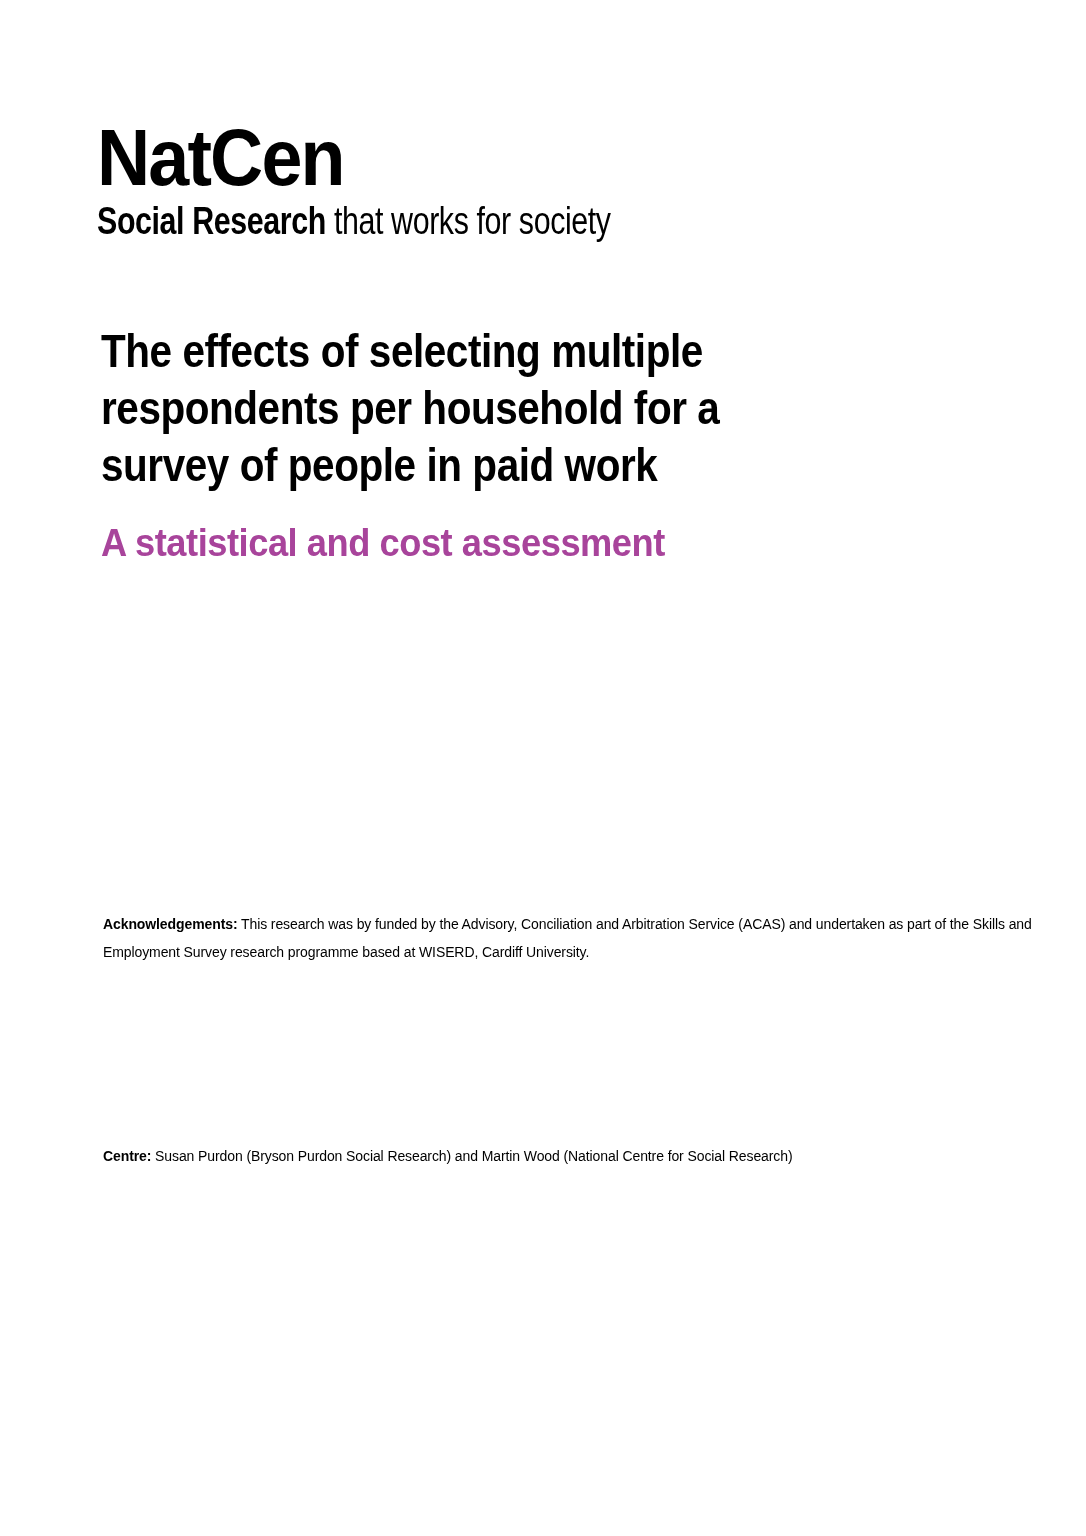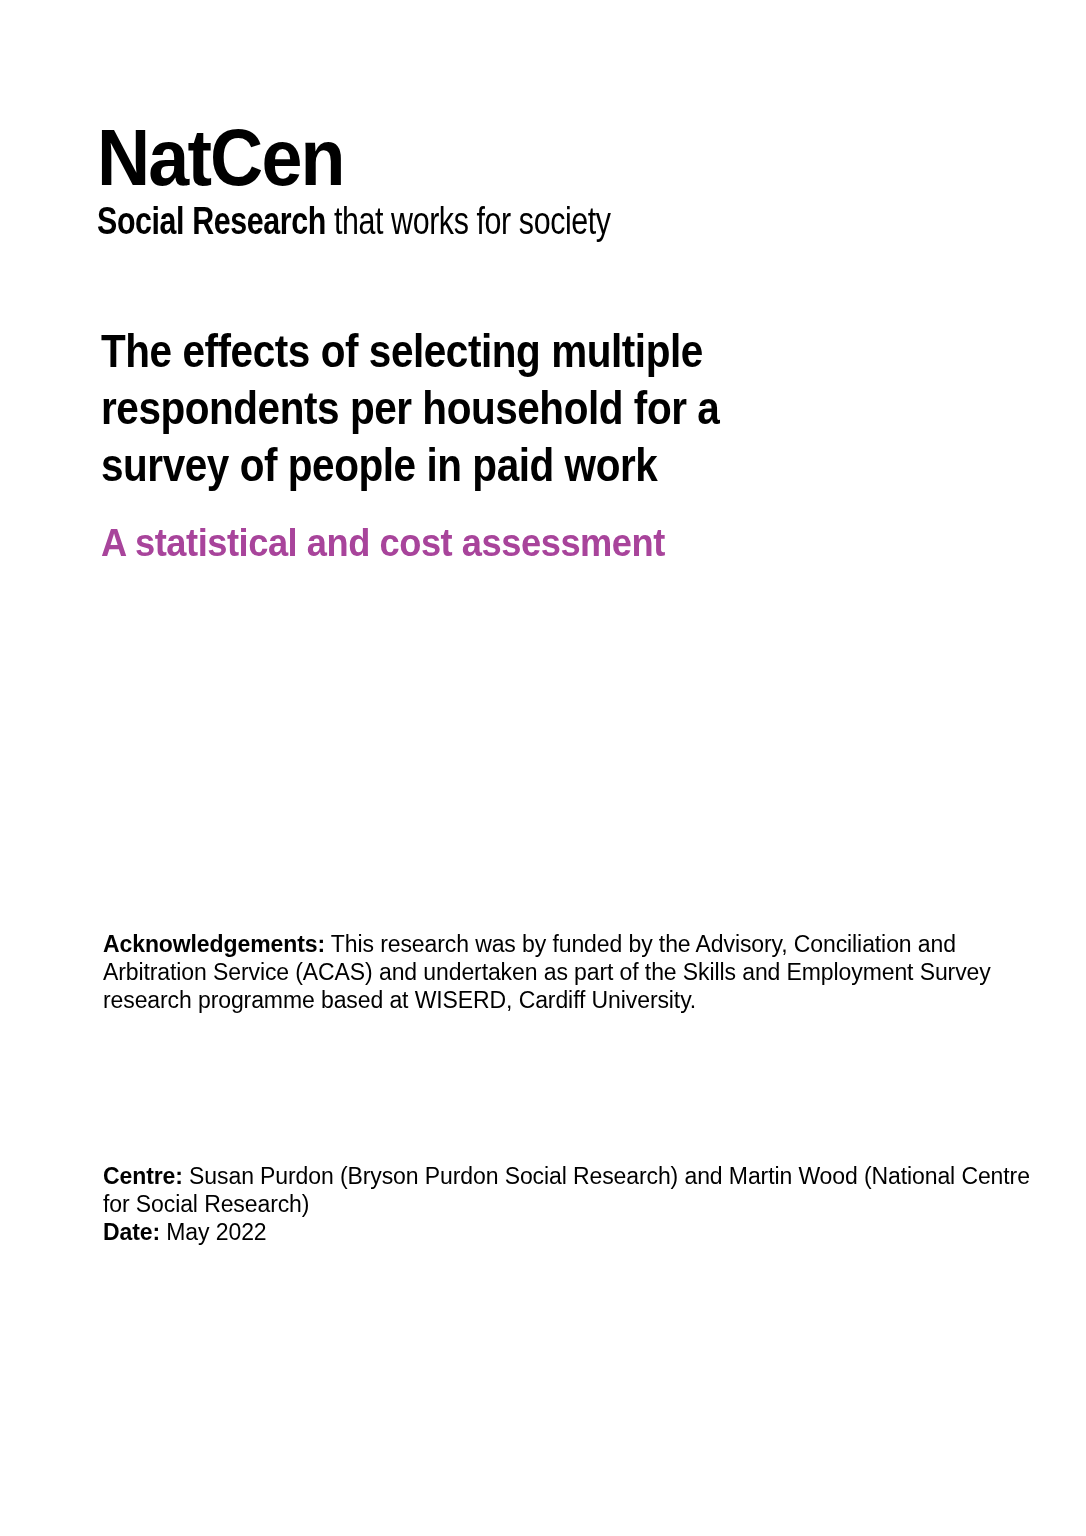--- a/index.html
+++ b/index.html
@@ -66,24 +66,23 @@
     transform: scaleX(0.93);
     transform-origin: left top;
     white-space: nowrap;
   }
 
   
   .para {
     position: absolute;
     left: 103px;
     width: 945px;
-    font-size: 23px;
+    font-size: 14px;
     line-height: 28px;
     letter-spacing: -0.1px;
-    margin-top: 20px;
   }
   .para .label { font-weight: bold; }
   .acknowledgements { top: 910px; }
   .authors-block { top: 1142px; }
   .date-line { margin-top: 0; }
 </style>
 </head>
 <body>
 
 <div class="page">
@@ -104,18 +103,15 @@
   <h2 class="doc-subtitle" style="color: rgb(168, 68, 155);">A statistical and cost assessment</h2>
 
   <p class="para acknowledgements">
     <span class="label">Acknowledgements:</span><span> This research was by funded by the Advisory, Conciliation and Arbitration Service (ACAS) and undertaken as part of the Skills and Employment Survey research programme based at WISERD, Cardiff University.</span>
   </p>
 
   <div class="para authors-block">
     <p>
       <span class="label">Centre:</span><span>  Susan Purdon (Bryson Purdon Social Research) and Martin Wood (National Centre for Social Research)</span>
     </p>
-    <p class="date-line">
-      <span class="label">Date:</span><span>  May 2022</span>
-    </p>
   </div>
 
 </div>
 
 </body></html>

